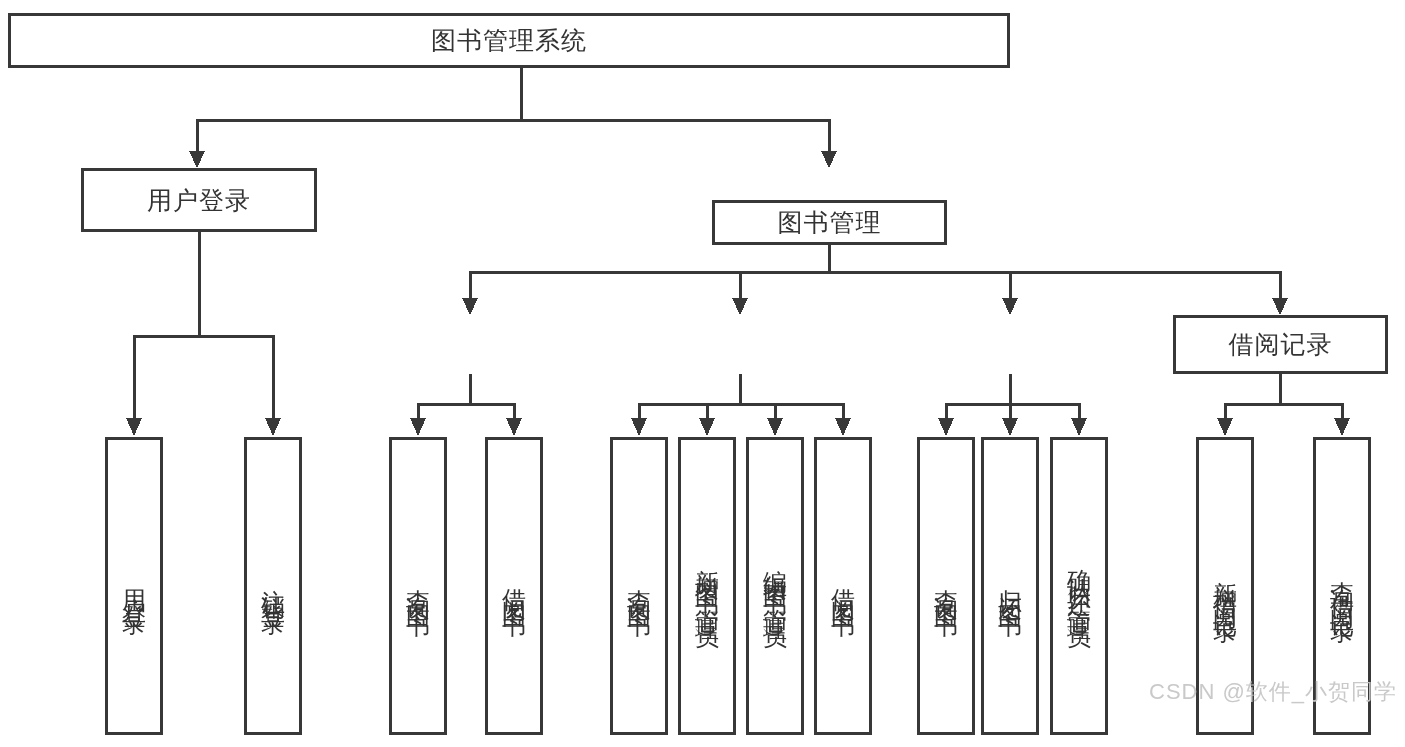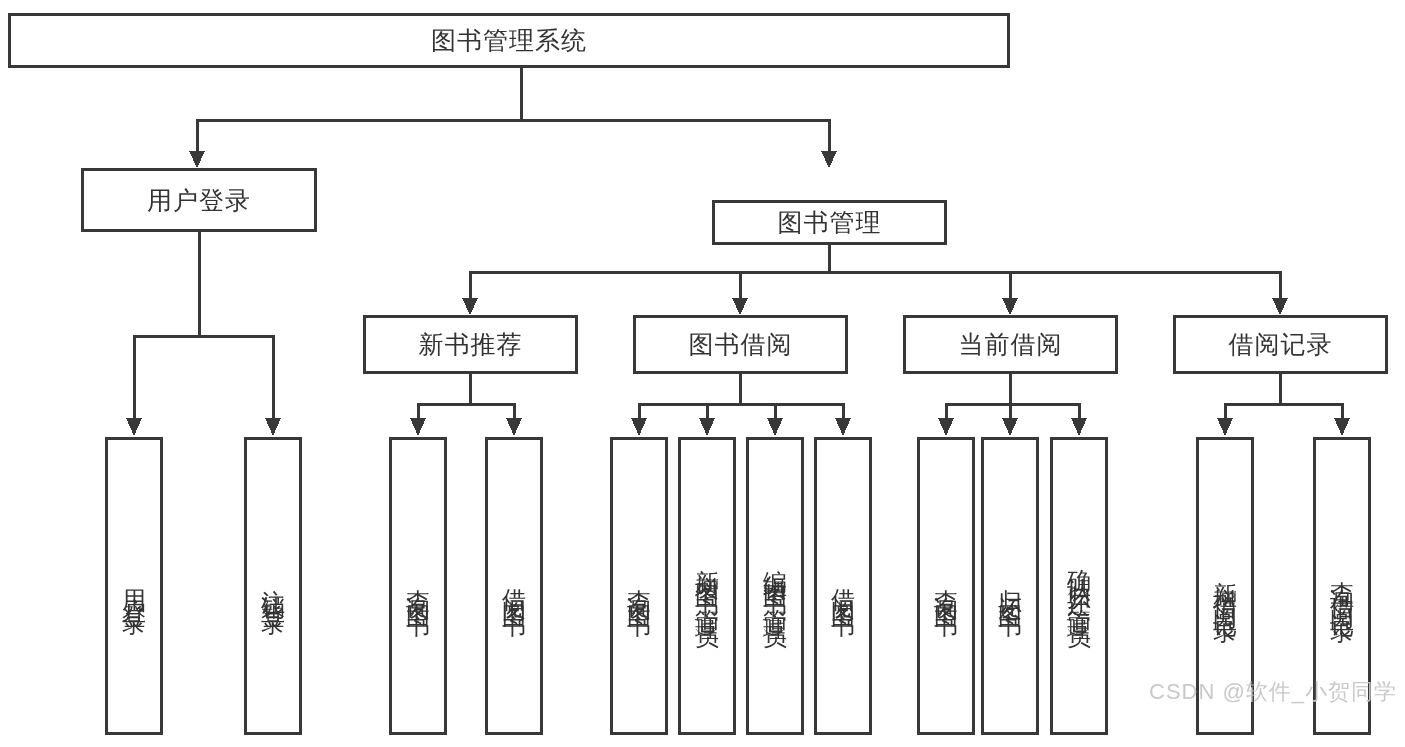--- a/index.html
+++ b/index.html
@@ -91,23 +91,20 @@
       <polygon points="1217,418 1233,418 1225,436"></polygon>
       <polygon points="1334,418 1350,418 1342,436"></polygon>
     </g>
   </svg>
 
   <div class="box root h-label">图书管理系统</div>
 
   <div class="box lvl2a h-label">用户登录</div>
   <div class="box lvl2b h-label">图书管理</div>
 
-  <div class="box lvl3 l3-1 h-label">新书推荐</div>
-  <div class="box lvl3 l3-2 h-label">图书借阅</div>
-  <div class="box lvl3 l3-3 h-label">当前借阅</div>
   <div class="box lvl3 l3-4 h-label">借阅记录</div>
 
   <div class="box leaf lf-0">用户登录</div>
   <div class="box leaf lf-1">注销登录</div>
   <div class="box leaf lf-2">查询图书</div>
   <div class="box leaf lf-3">借阅图书</div>
   <div class="box leaf lf-4">查询图书</div>
   <div class="box leaf lf-5">新增图书（管理员）</div>
   <div class="box leaf lf-6">编辑图书（管理员）</div>
   <div class="box leaf lf-7">借阅图书</div>

